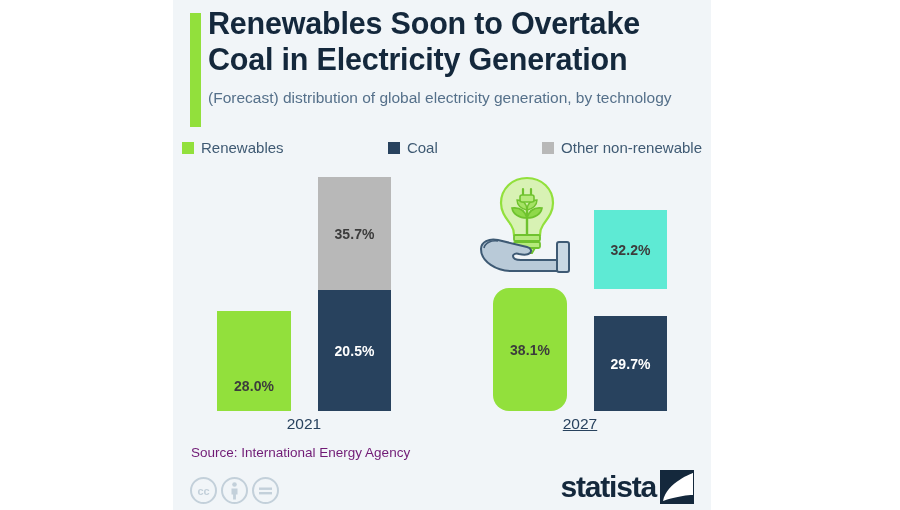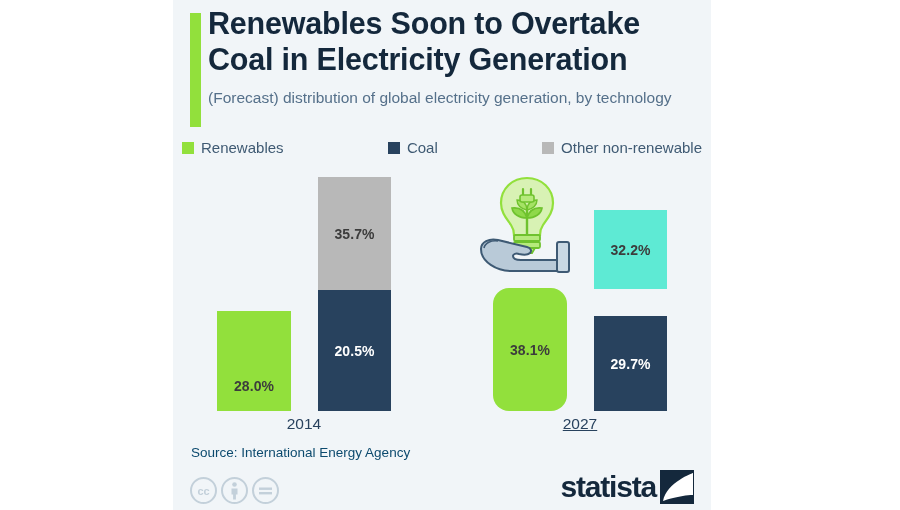--- a/index.html
+++ b/index.html
@@ -123,21 +123,21 @@
     top: 172px;
     width: 104px;
     height: 102px;
   }
   
   .source {
     position: absolute;
     left: 18px;
     top: 445px;
     font-size: 13.5px;
-    color: #0c4a6e;
+    color: #701a75;
   }
   .cc-icons {
     position: absolute;
     left: 16px;
     top: 476px;
     display: flex;
     align-items: center;
   }
   .cc-icons svg { display: block; margin-right: 2px; }
   .statista {
@@ -191,21 +191,21 @@
 
       <div class="bar" style="left:145px; top:177px; width:73px; height:234px;">
         <div class="seg" style="top:0; height:113px; background:#b8b8b8;">
           <span class="seg-label lbl-dark">35.7%</span>
         </div>
         <div class="seg" style="top:113px; height:121px; background:#28425e;">
           <span class="seg-label lbl-light">20.5%</span>
         </div>
       </div>
 
-      <div class="group-label" style="left:44px; width:174px;">2014</div>
+      <div class="group-label" style="left:44px; width:174px;">2021</div>
 
       <div class="bar" style="left:320px; top:288px; width:74px; height:123px; background:#92e03c;border-radius:16px;">
         <div class="seg" style="top:0; height:123px;">
           <span class="seg-label lbl-dark">38.1%</span>
         </div>
       </div>
 
       <div class="bar" style="left:421px; top:210px; width:73px; height:201px;">
         <div class="seg" style="top:0; height:79px; background:#5eead4;">
           <span class="seg-label lbl-dark">32.2%</span>

